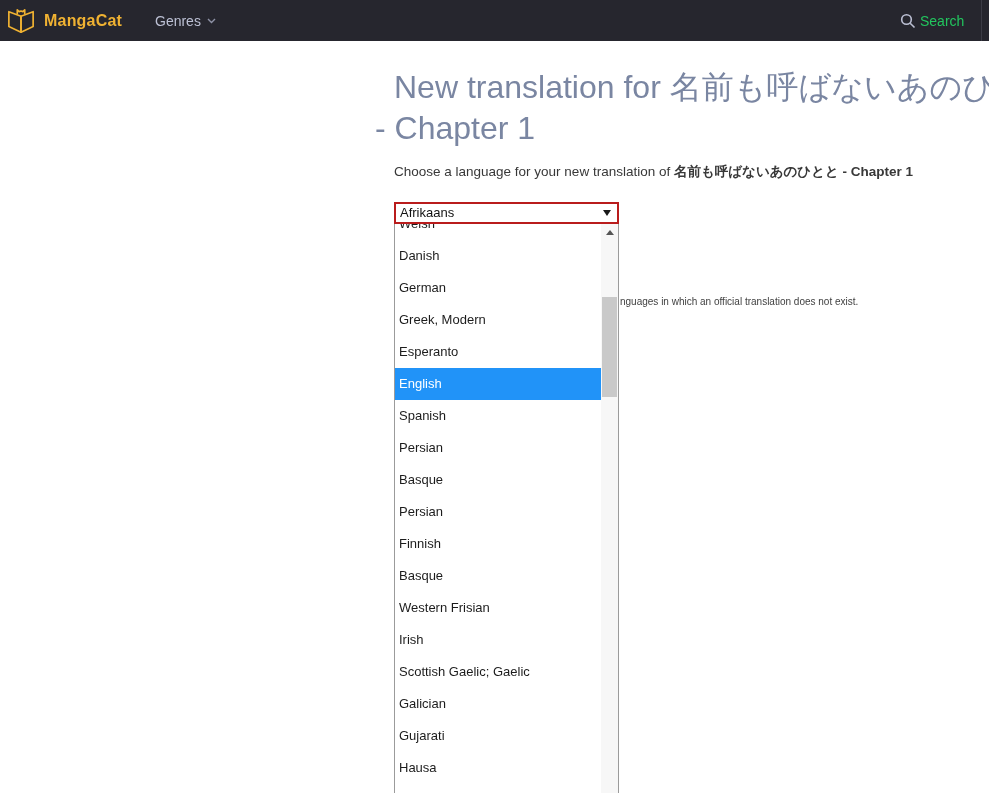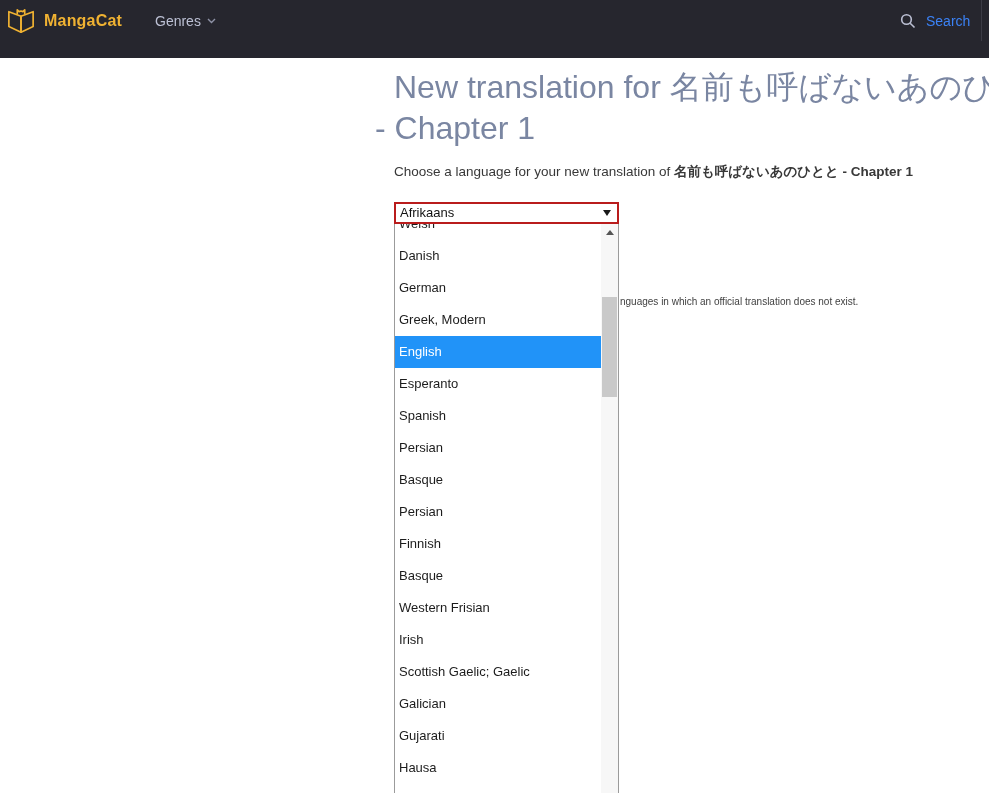--- a/index.html
+++ b/index.html
@@ -1,28 +1,28 @@
 <!DOCTYPE html>
 <html><head>
 <meta charset="utf-8">
 <style>
   * { margin:0; padding:0; box-sizing:border-box; }
   html,body { width:989px; height:793px; overflow:hidden; background:#fff;
     font-family:"Liberation Sans","DejaVu Sans",sans-serif; }
 
   
-  .navbar { position:absolute; left:0; top:0; width:989px; height:58px;
+  .navbar { position:absolute; left:0; top:0; width:989px; height:41px;
     background:#26262e; }
   .brand-wrap { position:absolute; left:6px; top:0; height:41px;
     display:flex; align-items:center; gap:8px; cursor:pointer; }
   .brand-text { color:#f0b232; font-weight:bold; font-size:16px; letter-spacing:.2px; }
   .nav-genres { position:absolute; left:155px; top:0; height:41px;
     display:flex; align-items:center; gap:6px; color:#bcc0d4; font-size:14px; cursor:pointer; }
   .nav-search { position:absolute; left:900px; top:0; height:41px;
-    display:flex; align-items:center; gap:10px; color:#3b82f6; font-size:14px; cursor:pointer; }
+    display:flex; align-items:center; gap:4px; color:#22c55e; font-size:14px; cursor:pointer; }
   .nav-divider { position:absolute; left:981px; top:0; width:1px; height:41px; background:#3c3c46; }
 
   
   .page-title-line1 { position:absolute; left:394px; top:66px; font-size:32px;
     color:#7a86a2; white-space:nowrap; font-weight:400; }
   .page-title-line2 { position:absolute; left:375px; top:110px; font-size:32px;
     color:#7a86a2; white-space:nowrap; font-weight:400; }
   .subtitle { position:absolute; left:394px; top:163px; font-size:13.5px;
     color:#383838; white-space:nowrap; }
   .subtitle b { font-weight:bold; }
@@ -110,22 +110,22 @@
   <span class="lang-select-value">Afrikaans</span>
   <span class="select-arrow"></span>
 </div>
 
 <div class="listbox">
   <div class="rows">
     <div class="opt first">Welsh</div>
     <div class="opt">Danish</div>
     <div class="opt">German</div>
     <div class="opt">Greek, Modern</div>
+    <div class="opt">Esperanto</div>
     <div class="opt selected">English</div>
-    <div class="opt">Esperanto</div>
     <div class="opt">Spanish</div>
     <div class="opt">Persian</div>
     <div class="opt">Basque</div>
     <div class="opt">Persian</div>
     <div class="opt">Finnish</div>
     <div class="opt">Basque</div>
     <div class="opt">Western Frisian</div>
     <div class="opt">Irish</div>
     <div class="opt">Scottish Gaelic; Gaelic</div>
     <div class="opt">Galician</div>

